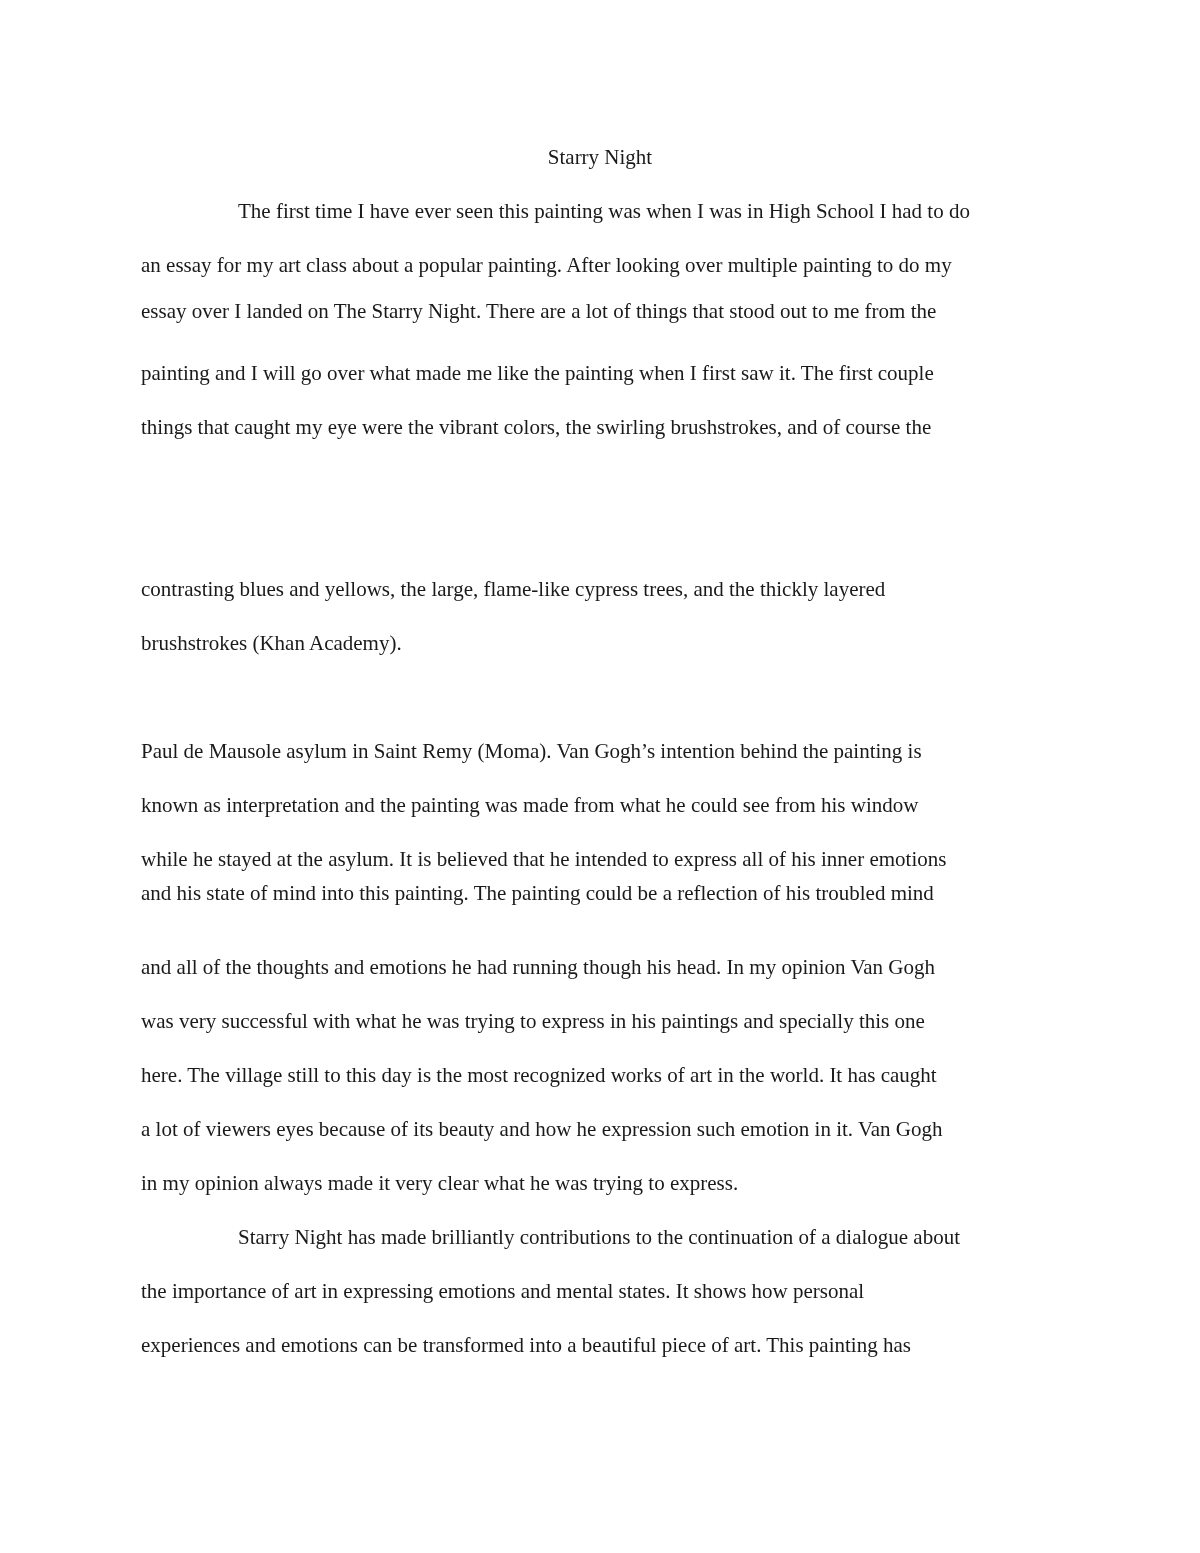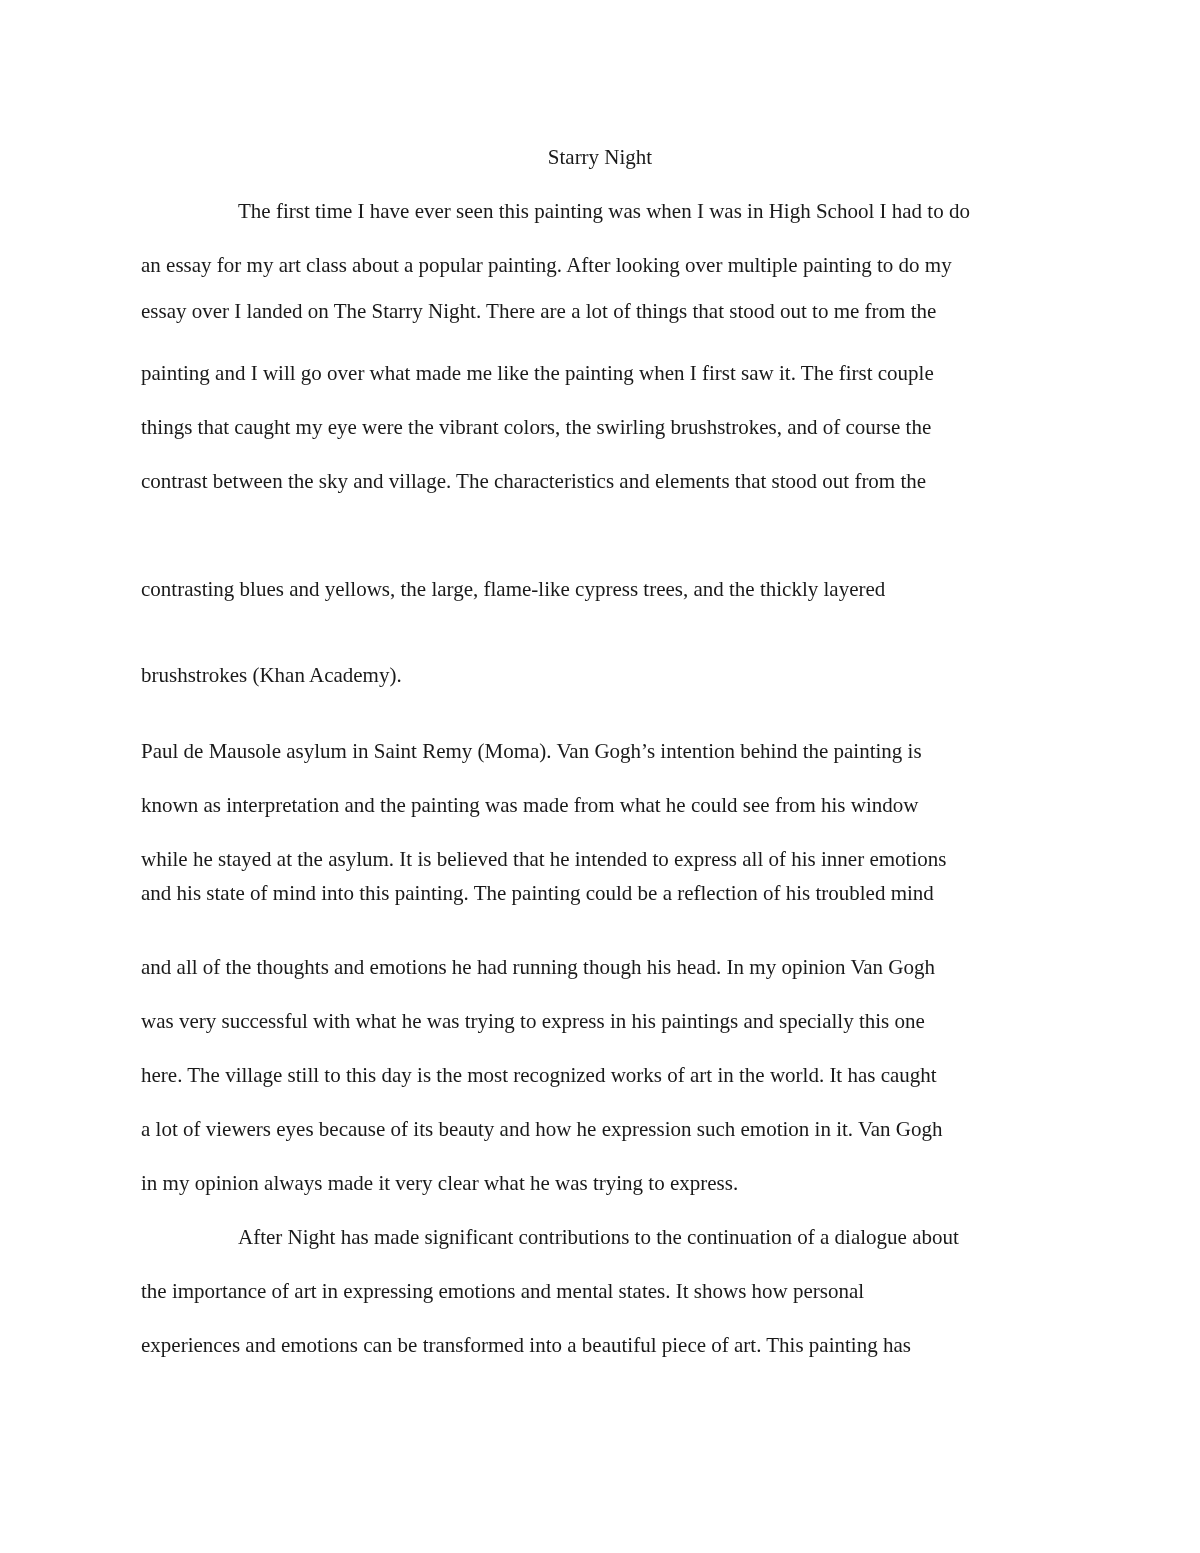--- a/index.html
+++ b/index.html
@@ -54,30 +54,29 @@
 <body>
 
 <div class="page">
   <h1 class="title">Starry Night</h1>
 
   <p class="line indent" style="top:196px">The first time I have ever seen this painting was when I was in High School I had to do</p>
   <p class="line" style="top:250px">an essay for my art class about a popular painting. After looking over multiple painting to do my</p>
   <p class="line" style="top:296px">essay over I landed on The Starry Night. There are a lot of things that stood out to me from the</p>
   <p class="line" style="top:358px">painting and I will go over what made me like the painting when I first saw it. The first couple</p>
   <p class="line" style="top:412px">things that caught my eye were the vibrant colors, the swirling brushstrokes, and of course the</p>
-  <p class="line" style="top:466px">contrast between the sky and village. The characteristics and elements that stood out from the</p>
   <p class="line" style="top:574px">contrasting blues and yellows, the large, flame-like cypress trees, and the thickly layered</p>
-  <p class="line" style="top:660px">brushstrokes (Khan Academy).</p>
+  <p class="line" style="top:628px">brushstrokes (Khan Academy).</p>
 
   <p class="line" style="top:736px">Paul de Mausole asylum in Saint Remy (Moma). Van Gogh’s intention behind the painting is</p>
   <p class="line" style="top:790px">known as interpretation and the painting was made from what he could see from his window</p>
   <p class="line" style="top:844px">while he stayed at the asylum. It is believed that he intended to express all of his inner emotions</p>
   <p class="line" style="top:878px">and his state of mind into this painting. The painting could be a reflection of his troubled mind</p>
   <p class="line" style="top:952px">and all of the thoughts and emotions he had running though his head. In my opinion Van Gogh</p>
   <p class="line" style="top:1006px">was very successful with what he was trying to express in his paintings and specially this one</p>
   <p class="line" style="top:1060px">here. The village still to this day is the most recognized works of art in the world. It has caught</p>
   <p class="line" style="top:1114px">a lot of viewers eyes because of its beauty and how he expression such emotion in it. Van Gogh</p>
   <p class="line" style="top:1168px">in my opinion always made it very clear what he was trying to express.</p>
 
-  <p class="line indent" style="top:1222px">After Night has made significant contributions to the continuation of a dialogue about</p>
+  <p class="line indent" style="top:1222px">Starry Night has made brilliantly contributions to the continuation of a dialogue about</p>
   <p class="line" style="top:1276px">the importance of art in expressing emotions and mental states.  It shows how personal</p>
   <p class="line" style="top:1330px">experiences and emotions can be transformed into a beautiful piece of art. This painting has</p>
 </div>
 
 </body></html>

